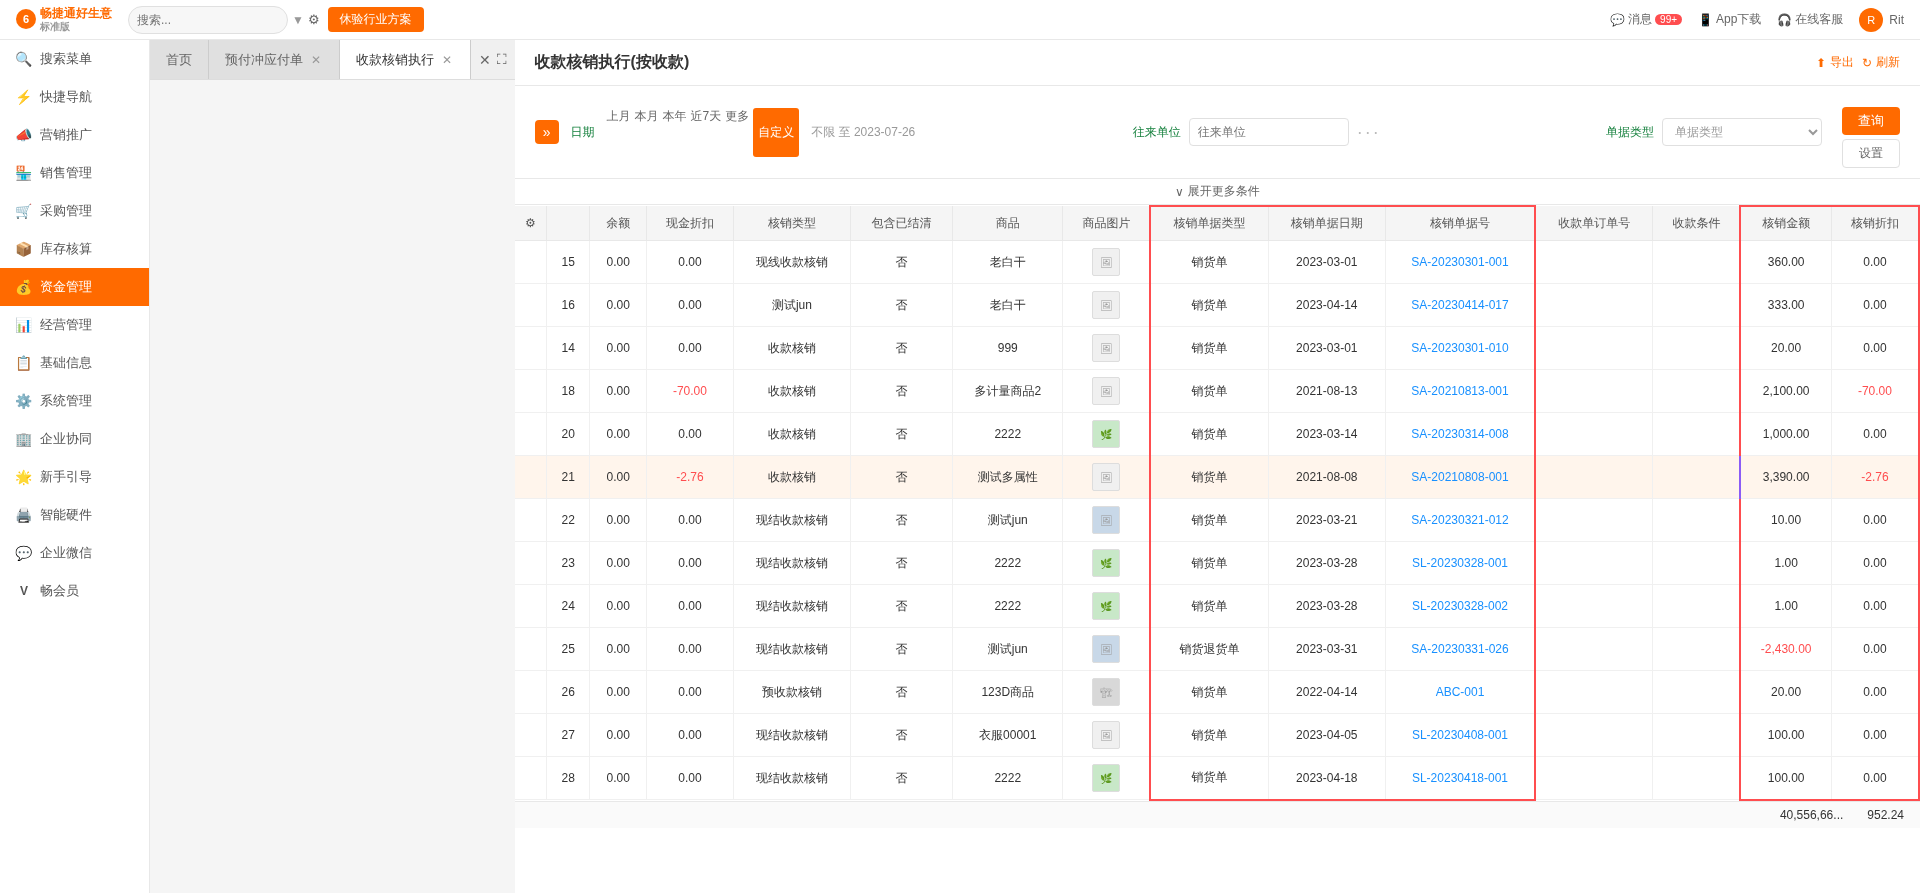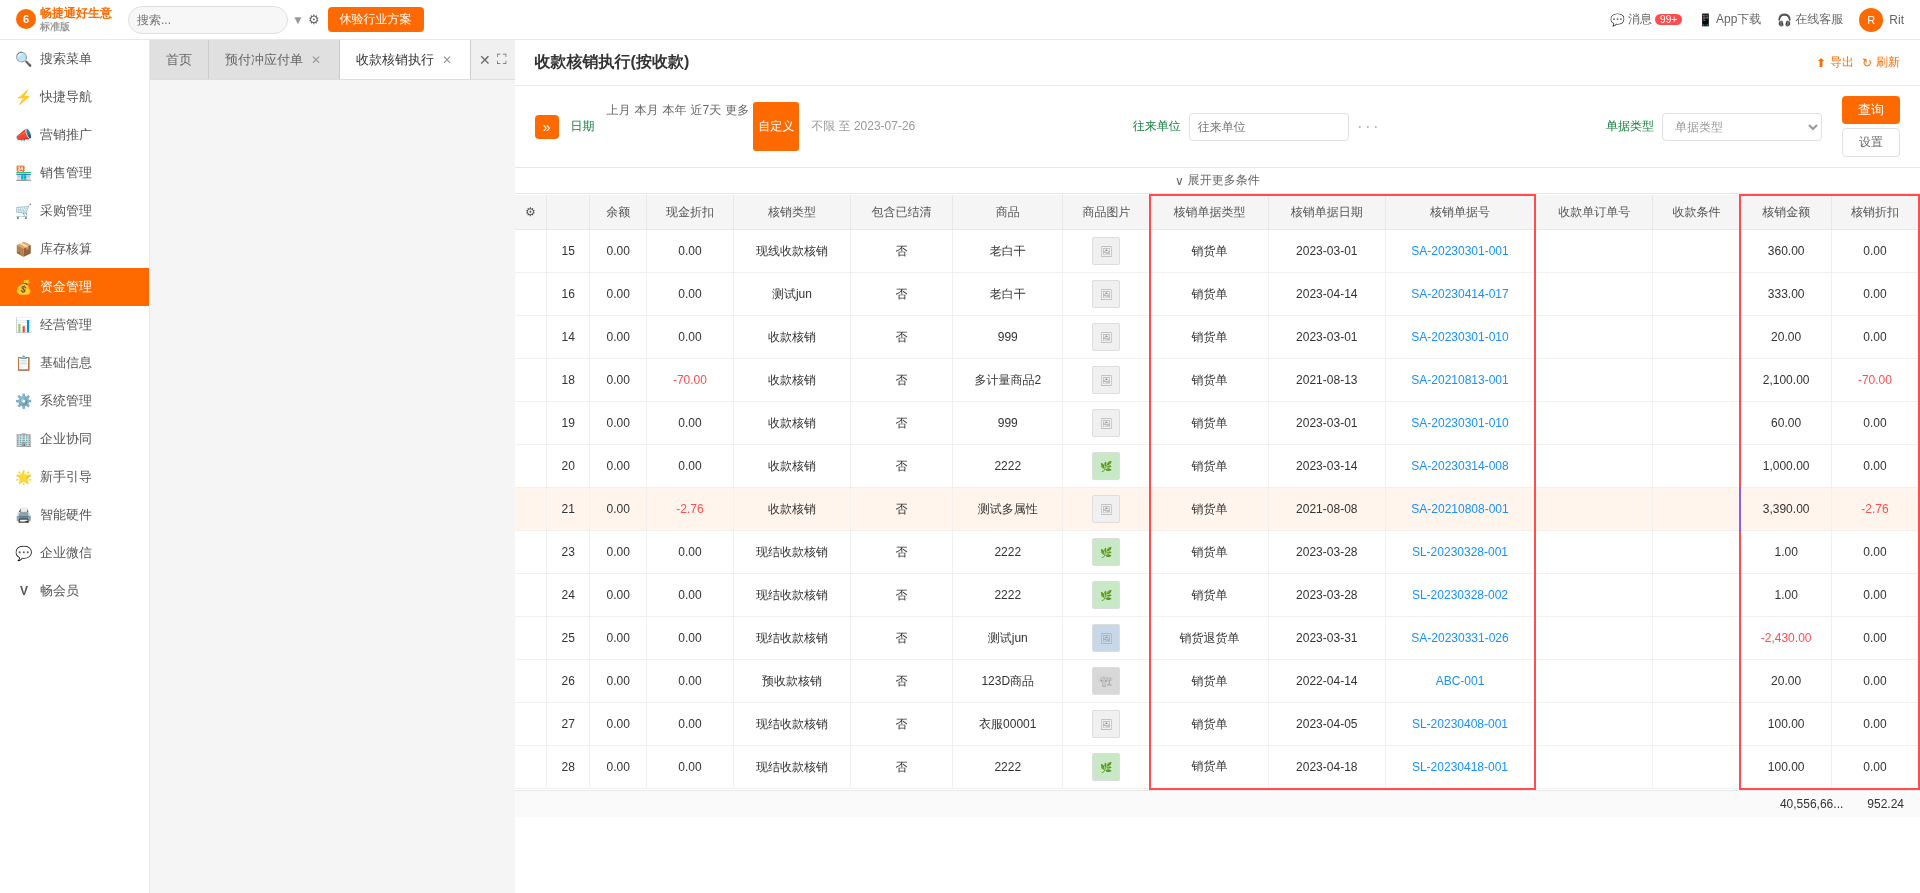--- a/index.html
+++ b/index.html
@@ -46,21 +46,21 @@
     .filter-bar { background: white; padding: 10px 20px; border-bottom: 1px solid #e8e8e8; display: flex; align-items: center; gap: 12px; flex-wrap: wrap; }
     .filter-expand-btn { width: 24px; height: 24px; background: #ff6a00; color: white; border-radius: 4px; display: flex; align-items: center; justify-content: center; cursor: pointer; font-size: 14px; }
     .filter-label { font-size: 12px; color: #15803d; white-space: nowrap; }
     .filter-date-links { display: flex; gap: 4px; }
     .filter-date-links span { font-size: 12px; color: #666; cursor: pointer; }
     .filter-date-links span.custom { color: white; background: #ff6a00; padding: 16px 5px; border-radius: 3px; }
     .filter-date-range { font-size: 12px; color: #999; }
     .filter-select { height: 28px; border: 1px solid #e0e0e0; border-radius: 4px; padding: 0 8px; font-size: 12px; min-width: 120px; color: #666; background: white; }
     .filter-dots { color: #bbb; font-size: 18px; letter-spacing: 2px; }
     .filter-select-wide { height: 28px; border: 1px solid #e0e0e0; border-radius: 4px; padding: 0 8px; font-size: 12px; min-width: 160px; color: #999; background: white; }
-    .btn-query { background: #ff6a00; color: white; border: none; border-radius: 4px; padding: 5px 16px; font-size: 13px; cursor: pointer; }
+    .btn-query { background: #ff6a00; color: white; border: none; border-radius: 4px; padding: 5px 16px; font-size: 13px; cursor: pointer; margin-top: 11px; }
     .btn-settings { border: 1px solid #e0e0e0; background: white; color: #666; border-radius: 4px; padding: 5px 12px; font-size: 12px; cursor: pointer; }
     .expand-more { display: flex; align-items: center; gap: 4px; font-size: 12px; color: #666; cursor: pointer; width: 100%; justify-content: center; padding: 4px 0; }
 
     
     .table-container { flex: 1; overflow: auto; background: white; margin: 0; }
     table { width: 100%; border-collapse: collapse; font-size: 12px; }
     thead tr { background: #f5f5f5; }
     th { padding: 8px 10px; text-align: center; border-bottom: 1px solid #e8e8e8; border-right: 1px solid #e8e8e8; white-space: nowrap; color: #555; font-weight: 500; position: sticky; top: 0; background: #f5f5f5; z-index: 1; }
     td { padding: 7px 10px; text-align: center; border-bottom: 1px solid #f0f0f0; border-right: 1px solid #f0f0f0; white-space: nowrap; color: #333; }
     tr.highlighted td { background: #fff5ec; }
@@ -343,37 +343,20 @@
     <td style="border-left:2px solid #ff4d4f;">销货单</td>
     <td style="">2021-08-13</td>
     <td style="border-right:2px solid #ff4d4f;"><a class="link-blue" href="#">SA-20210813-001</a></td>
     <td></td>
     <td></td>
     <td style="border-left:2px solid #ff4d4f;">2,100.00</td>
     <td style="border-right:2px solid #ff4d4f;"><span class="text-red">-70.00</span></td>
   </tr>
               <tr>
     <td></td>
-    <td>19</td>
-    <td>0.00</td>
-    <td>0.00</td>
-    <td>收款核销</td>
-    <td>否</td>
-    <td>999</td>
-    <td><div class="img-placeholder">🖼</div></td>
-    <td style="border-left:2px solid #ff4d4f;">销货单</td>
-    <td style="">2023-03-01</td>
-    <td style="border-right:2px solid #ff4d4f;"><a class="link-blue" href="#">SA-20230301-010</a></td>
-    <td></td>
-    <td></td>
-    <td style="border-left:2px solid #ff4d4f;">60.00</td>
-    <td style="border-right:2px solid #ff4d4f;">0.00</td>
-  </tr>
-              <tr>
-    <td></td>
     <td>20</td>
     <td>0.00</td>
     <td>0.00</td>
     <td>收款核销</td>
     <td>否</td>
     <td>2222</td>
     <td><div class="img-placeholder has-img" style="background:#c8e8c8;">🌿</div></td>
     <td style="border-left:2px solid #ff4d4f;">销货单</td>
     <td style="">2023-03-14</td>
     <td style="border-right:2px solid #ff4d4f;"><a class="link-blue" href="#">SA-20230314-008</a></td>
@@ -391,20 +374,37 @@
     <td>否</td>
     <td>测试多属性</td>
     <td><div class="img-placeholder">🖼</div></td>
     <td style="border-left:2px solid #ff4d4f;">销货单</td>
     <td style="">2021-08-08</td>
     <td style="border-right:2px solid #ff4d4f;"><a class="link-blue" href="#">SA-20210808-001</a></td>
     <td></td>
     <td></td>
     <td style="border-left:2px solid #8b5cf6;">3,390.00</td>
     <td style="border-right:2px solid #ff4d4f;"><span class="text-red">-2.76</span></td>
+  </tr>
+              <tr>
+    <td></td>
+    <td>22</td>
+    <td>0.00</td>
+    <td>0.00</td>
+    <td>现结收款核销</td>
+    <td>否</td>
+    <td>测试jun</td>
+    <td><div class="img-placeholder has-img" style="background:#c8d8e8;">🖼</div></td>
+    <td style="border-left:2px solid #ff4d4f;">销货单</td>
+    <td style="">2023-03-21</td>
+    <td style="border-right:2px solid #ff4d4f;"><a class="link-blue" href="#">SA-20230321-012</a></td>
+    <td></td>
+    <td></td>
+    <td style="border-left:2px solid #ff4d4f;">10.00</td>
+    <td style="border-right:2px solid #ff4d4f;">0.00</td>
   </tr>
               <tr>
     <td></td>
     <td>23</td>
     <td>0.00</td>
     <td>0.00</td>
     <td>现结收款核销</td>
     <td>否</td>
     <td>2222</td>
     <td><div class="img-placeholder has-img" style="background:#c8e8c8;">🌿</div></td>

